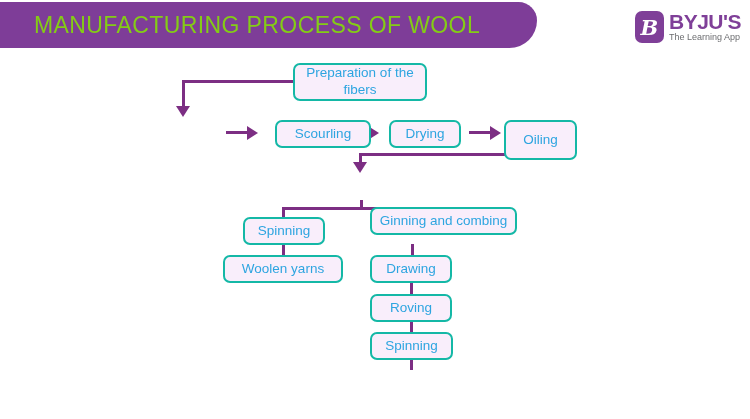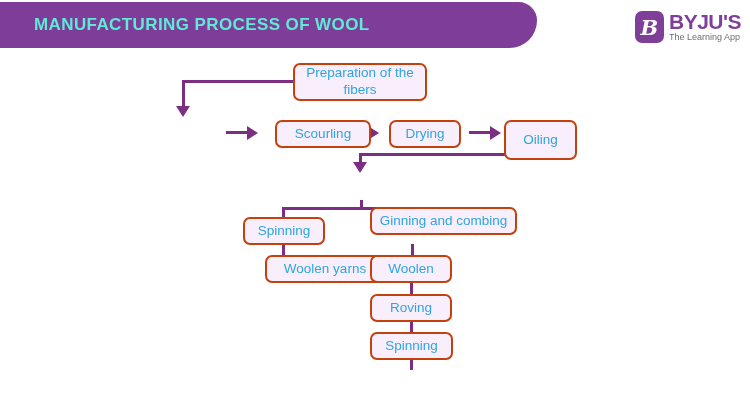--- a/index.html
+++ b/index.html
@@ -12,54 +12,54 @@
   }
   
   .banner{
     position:absolute;left:0;top:2px;width:537px;height:46px;
     background:#7e3d98;
     border-radius:0 20px 30px 0;
     display:flex;align-items:center;
     padding-left:34px;box-sizing:border-box;
   }
   .banner-title{
-    color:#5eead4;font-weight:bold;font-size:17px;letter-spacing:.4px;
+    color:#84cc16;font-weight:normal;font-size:23px;letter-spacing:.4px;
     white-space:nowrap;
   }
   
   .logo{
     position:absolute;right:9px;top:11px;
     display:flex;align-items:flex-start;gap:5px;
   }
   .logo-icon{
     width:29px;height:32px;background:#7f3f98;border-radius:7px;
     color:#ffffff;display:flex;align-items:center;justify-content:center;
     font-family:"DejaVu Serif",serif;font-weight:bold;font-style:italic;
     font-size:21px;line-height:1;
   }
   .logo-text{display:flex;flex-direction:column;line-height:1;}
   .logo-brand{color:#7f3f98;font-weight:bold;font-size:21px;letter-spacing:-.5px;}
   .logo-tagline{color:#6d6e71;font-size:9px;margin-top:1px;}
   
   .node{
     position:absolute;box-sizing:border-box;
-    background:#f9eefb;border:2px solid #c2410c;border-radius:7px;
+    background:#f9eefb;border:2px solid #14b8a6;border-radius:7px;
     color:#2ea5e0;font-size:13.5px;line-height:1.25;
     display:flex;align-items:center;justify-content:center;text-align:center;
     padding:12px 5px;
   }
   .n-prep     {left:293px;top:63px; width:134px;height:38px;}
   .n-sorting  {left:126px;top:117px;width:94px; height:53px;}
   .n-scourling{left:275px;top:120px;width:96px; height:27px;}
   .n-drying   {left:389px;top:120px;width:72px; height:27px;}
   .n-oiling   {left:504px;top:120px;width:73px; height:40px;}
   .n-cardling {left:325px;top:173px;width:73px; height:27px;}
   .n-spinning1{left:243px;top:217px;width:82px; height:27px;}
   .n-ginning  {left:370px;top:207px;width:147px;height:27px;}
-  .n-woolen   {left:223px;top:255px;width:120px;height:28px;margin-left:42px;}
+  .n-woolen   {left:223px;top:255px;width:120px;height:28px;}
   .n-drawing  {left:370px;top:255px;width:82px; height:28px;}
   .n-roving   {left:370px;top:294px;width:82px; height:27px;}
   .n-spinning2{left:370px;top:332px;width:83px; height:28px;}
   .n-worsted  {left:338px;top:370px;width:145px;height:29px;}
   
   .line{position:absolute;background:#7c2e83;}
   .ah-down{position:absolute;width:0;height:0;
     border-left:7px solid transparent;border-right:7px solid transparent;
     border-top:11px solid #7c2e83;}
   .ah-right{position:absolute;width:0;height:0;
@@ -128,17 +128,17 @@
   <div class="line c16"></div>
   <div class="line c17"></div>
 
   <div class="node n-prep">Preparation of the fibers</div>
   <div class="node n-scourling">Scourling</div>
   <div class="node n-drying">Drying</div>
   <div class="node n-oiling">Oiling</div>
   <div class="node n-spinning1">Spinning</div>
   <div class="node n-ginning">Ginning and combing</div>
   <div class="node n-woolen">Woolen yarns</div>
-  <div class="node n-drawing">Woolen</div>
+  <div class="node n-drawing">Drawing</div>
   <div class="node n-roving">Roving</div>
   <div class="node n-spinning2">Spinning</div>
 
 </div>
 
 </body></html>

